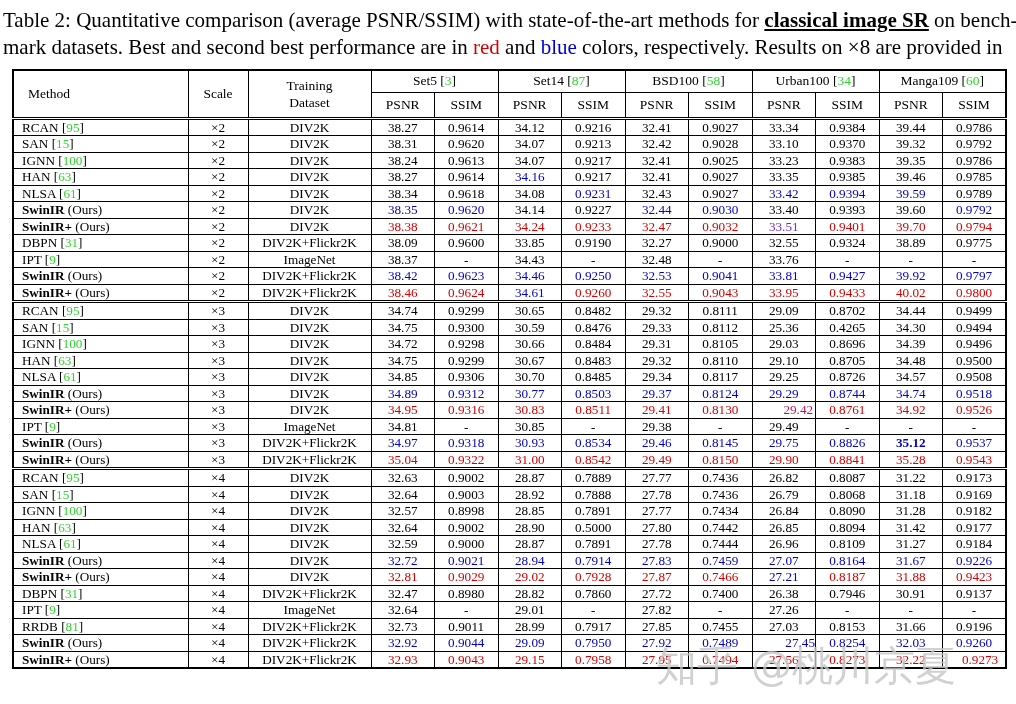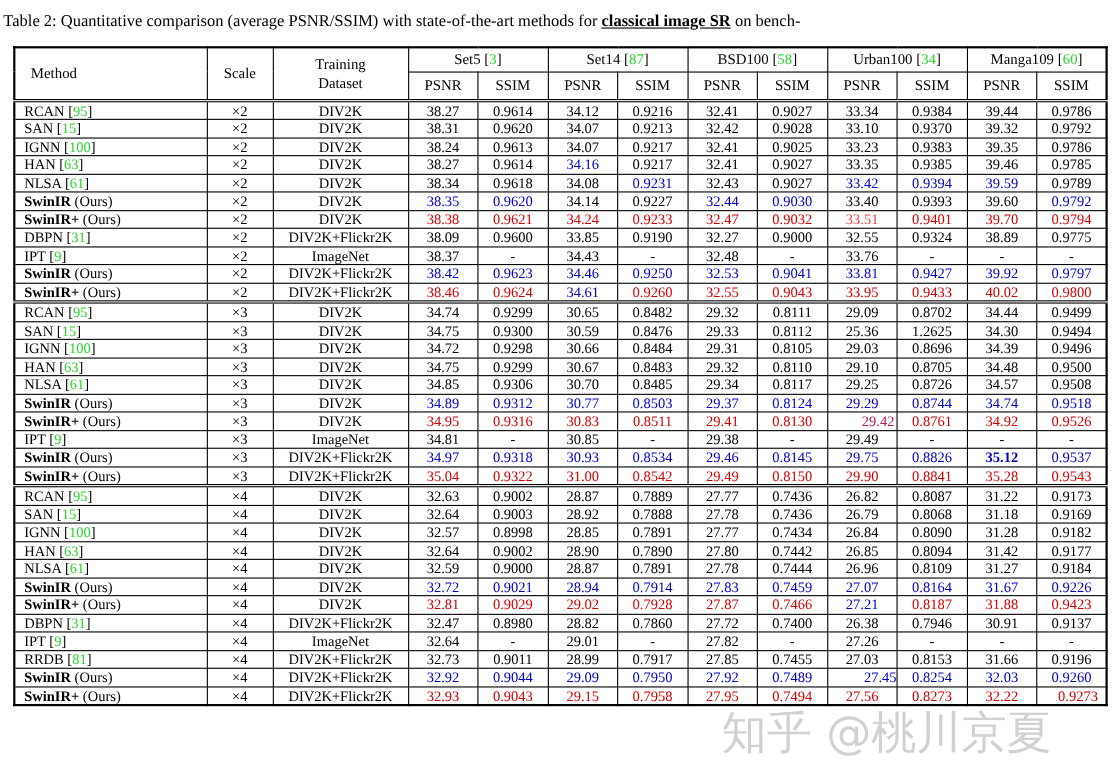--- a/index.html
+++ b/index.html
@@ -1,20 +1,20 @@
 <!DOCTYPE html>
 <html><head>
 <meta charset="utf-8">
 <style>
   * { box-sizing: border-box; }
   html, body { margin:0; padding:0; background:#ffffff; }
   body { width:1016px; height:704px; font-family:"Liberation Serif", serif; color:#000; }
   .page { position:relative; width:1016px; height:704px; overflow:hidden; background:#fff; }
 
-  .caption { padding:7px 2px 0 3px; font-size:15px; }
+  .caption { padding:7px 2px 0 3px; font-size:21px; }
   .cap-line { white-space:nowrap; line-height:27px; }
   .cap-bold-ul { font-weight:bold; text-decoration:underline; }
   .cap-red { color:#d40000; }
   .cap-blue { color:#0000cd; }
 
   table.results { border-collapse:collapse; table-layout:fixed; width:993px; margin:8px 0 0 12px;
                   border:2px solid #000; }
   th, td { border:1px solid #000; padding:0; font-weight:normal; text-align:center;
            font-size:13.2px; height:15.5px; line-height:15.5px; white-space:nowrap; overflow:hidden; }
   thead th { height:24px; line-height:normal; font-size:13.5px; }
@@ -32,20 +32,21 @@
   .watermark { position:absolute; left:656px; top:641px; font-size:41px; line-height:50px;
                font-family:"DejaVu Sans", sans-serif; color:#c6c6c6; opacity:0.8;
                white-space:nowrap; pointer-events:none; }
 </style>
 </head>
 <body>
 
 <div class="page">
   <div class="caption">
       <div class="cap-line"><span>Table 2:  Quantitative comparison (average PSNR/SSIM) with state-of-the-art methods for </span><span class="cap-bold-ul">classical image SR</span><span> on bench-</span></div>
+      <div class="cap-line"><span>mark datasets.  Best and second best performance are in </span><span class="cap-red">red</span><span> and </span><span class="cap-blue">blue</span><span> colors, respectively.  Results on ×8 are provided in</span></div>
     </div>
 
   <table class="results">
     <colgroup>
       <col style="width:175px">
       <col style="width:60px">
       <col style="width:123px">
       <col style="width:63.5px">
         <col style="width:63.5px">
       <col style="width:63.5px">
@@ -178,21 +179,21 @@
         <tr>
           <td class="method"><b>SwinIR+</b> (Ours)</td>
           <td>×2</td>
           <td>DIV2K</td>
           <td style="color: rgb(212, 0, 0);">38.38</td>
           <td style="color: rgb(212, 0, 0);">0.9621</td>
           <td style="color: rgb(212, 0, 0);">34.24</td>
           <td style="color: rgb(212, 0, 0);">0.9233</td>
           <td style="color: rgb(212, 0, 0);">32.47</td>
           <td style="color: rgb(212, 0, 0);">0.9032</td>
-          <td style="color: #ef4444;">33.51</td>
+          <td style="color: #6d28d9;">33.51</td>
           <td style="color: rgb(212, 0, 0);">0.9401</td>
           <td style="color: rgb(212, 0, 0);">39.70</td>
           <td style="color: rgb(212, 0, 0);">0.9794</td>
         </tr>
         <tr class="dashed">
           <td class="method">DBPN [<span style="color: rgb(47, 211, 47);">31</span>]</td>
           <td>×2</td>
           <td>DIV2K+Flickr2K</td>
           <td>38.09</td>
           <td>0.9600</td>
@@ -269,21 +270,21 @@
           <td class="method">SAN [<span style="color: rgb(47, 211, 47);">15</span>]</td>
           <td>×3</td>
           <td>DIV2K</td>
           <td>34.75</td>
           <td>0.9300</td>
           <td>30.59</td>
           <td>0.8476</td>
           <td>29.33</td>
           <td>0.8112</td>
           <td>25.36</td>
-          <td>1.2625</td>
+          <td>0.4265</td>
           <td>34.30</td>
           <td>0.9494</td>
         </tr>
         <tr>
           <td class="method">IGNN [<span style="color: rgb(47, 211, 47);">100</span>]</td>
           <td>×3</td>
           <td>DIV2K</td>
           <td>34.72</td>
           <td>0.9298</td>
           <td>30.66</td>
@@ -445,21 +446,21 @@
           <td>31.28</td>
           <td>0.9182</td>
         </tr>
         <tr>
           <td class="method">HAN [<span style="color: rgb(47, 211, 47);">63</span>]</td>
           <td>×4</td>
           <td>DIV2K</td>
           <td>32.64</td>
           <td>0.9002</td>
           <td>28.90</td>
-          <td>0.7890</td>
+          <td>0.5000</td>
           <td>27.80</td>
           <td>0.7442</td>
           <td>26.85</td>
           <td>0.8094</td>
           <td>31.42</td>
           <td>0.9177</td>
         </tr>
         <tr>
           <td class="method">NLSA [<span style="color: rgb(47, 211, 47);">61</span>]</td>
           <td>×4</td>

